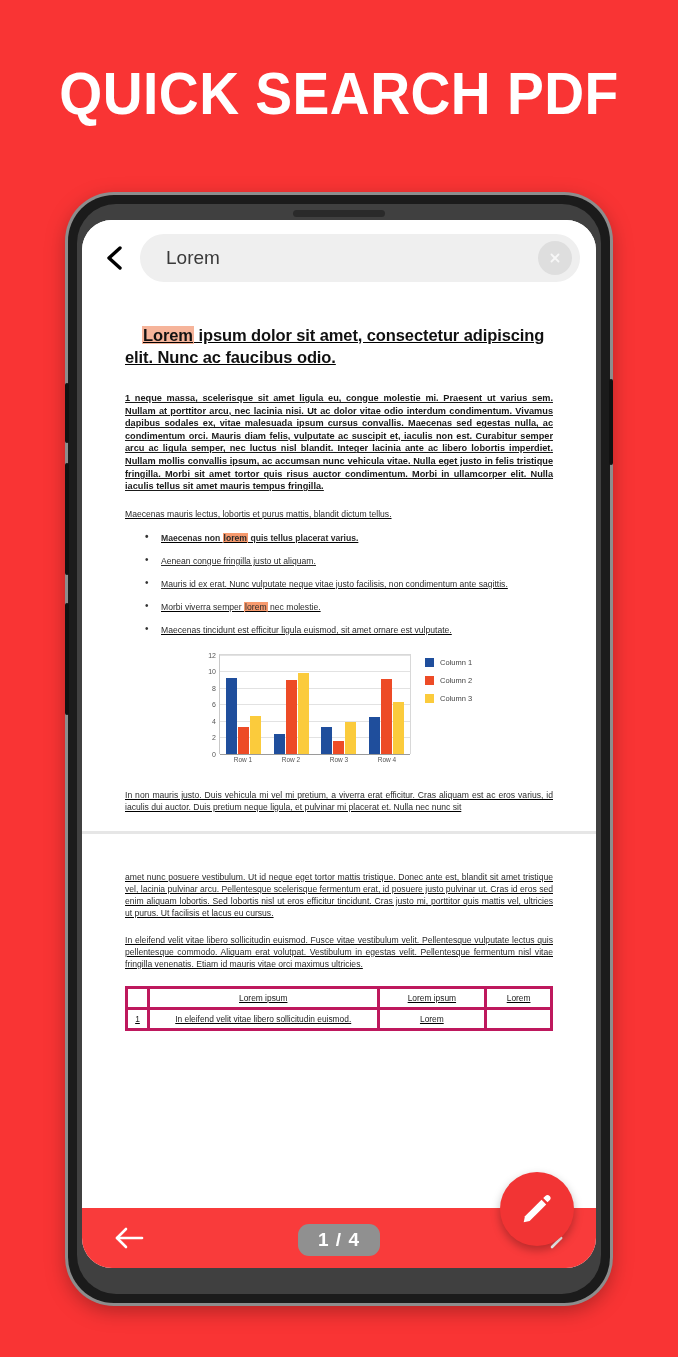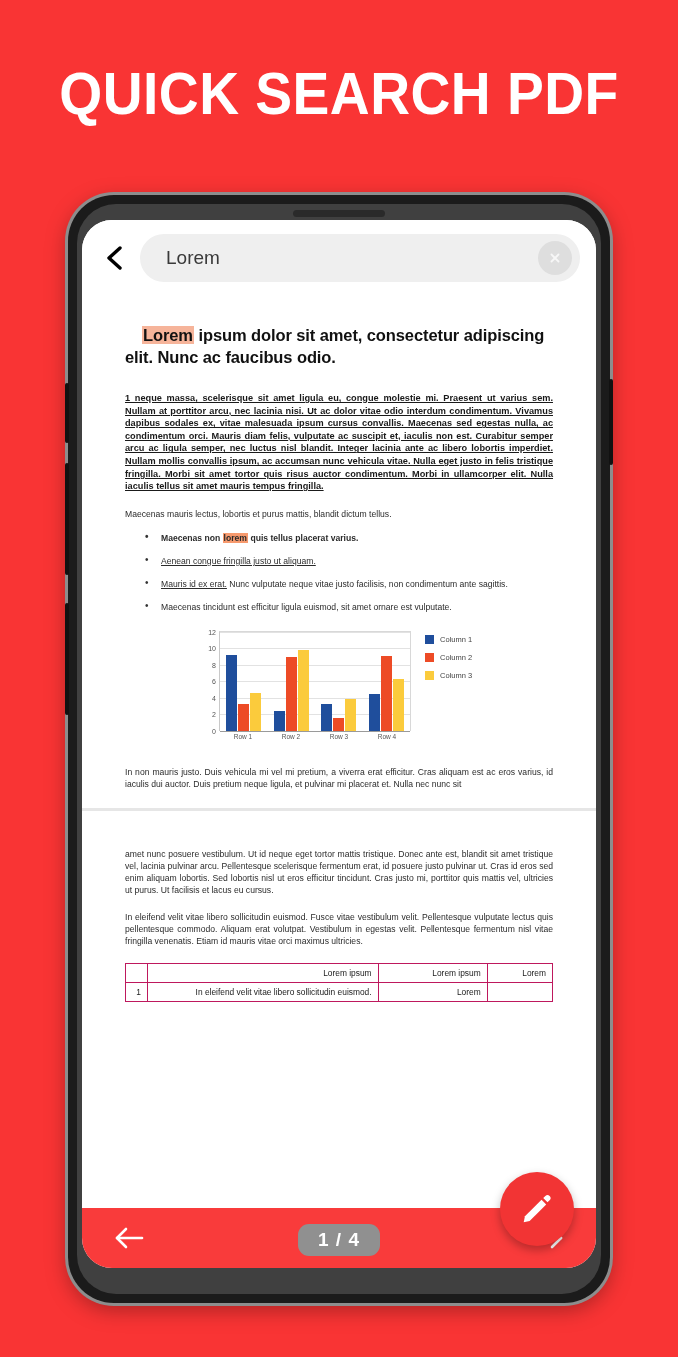--- a/index.html
+++ b/index.html
@@ -101,20 +101,21 @@
     color: #f2f2f2; font-size: 17px; line-height: 1;
     flex: 0 0 auto;
   }
 
   
   .doc {
     position: absolute;
     top: 76px; left: 0; right: 0; bottom: 60px;
     background: #ffffff;
     overflow: hidden;
+    text-decoration: underline;
   }
   .page { padding: 0 43px; background: #fff; }
   .page-gap {
     height: 30px; background: #fff;
     border-top: 3px solid #e6e6e6;
     margin-top: 18px;
   }
 
   h1.doc-h {
     font-size: 16.5px;
@@ -223,23 +224,23 @@
 
   
   table.doc-table {
     width: 100%;
     border-collapse: collapse;
     margin-top: 16px;
     font-size: 8.4px;
     color: #222;
   }
   table.doc-table td, table.doc-table th {
-    border: 1px solid #be185d;
+    border: 3px solid #be185d;
     padding: 4px 6px;
-    text-align: right;
+    text-align: center;
     font-weight: normal;
   }
   td.num-col, th.num-col { width: 22px; }
   td.w-mid, th.w-mid { width: 54%; }
 
   
   .page-indicator {
     position: absolute;
     left: 50%; top: 1004px;
     transform: translateX(-50%);
@@ -316,20 +317,21 @@
           <h1 class="doc-h"><span class="indent"></span><span class="hl-soft">Lorem</span><span> ipsum dolor sit amet, consectetur adipiscing elit. Nunc ac faucibus odio.</span></h1>
 
           <p class="body-bold-u">1 neque massa, scelerisque sit amet ligula eu, congue molestie mi. Praesent ut varius sem. Nullam at porttitor arcu, nec lacinia nisi. Ut ac dolor vitae odio interdum condimentum. Vivamus dapibus sodales ex, vitae malesuada ipsum cursus convallis. Maecenas sed egestas nulla, ac condimentum orci. Mauris diam felis, vulputate ac suscipit et, iaculis non est. Curabitur semper arcu ac ligula semper, nec luctus nisl blandit. Integer lacinia ante ac libero lobortis imperdiet. Nullam mollis convallis ipsum, ac accumsan nunc vehicula vitae. Nulla eget justo in felis tristique fringilla. Morbi sit amet tortor quis risus auctor condimentum. Morbi in ullamcorper elit. Nulla iaculis tellus sit amet mauris tempus fringilla.</p>
 
           <p class="body">Maecenas mauris lectus, lobortis et purus mattis, blandit dictum tellus.</p>
 
           <ul class="doc-list">
             <li class="b-bold"><span>Maecenas non </span><span class="hl-strong">lorem</span><span> quis tellus placerat varius.</span></li>
             <li class="b-underline"><span>Aenean congue fringilla justo ut aliquam.</span></li>
             <li><span class="u-part">Mauris id ex erat.</span><span> Nunc vulputate neque vitae justo facilisis, non condimentum ante sagittis.</span></li>
+            <li><span>Morbi viverra semper </span><span class="hl-strong">lorem</span><span> nec molestie.</span></li>
             <li><span>Maecenas tincidunt est efficitur ligula euismod, sit amet ornare est vulputate.</span></li>
           </ul>
 
           <div class="chart-wrap">
             <div class="chart-plot">
               <div class="grid-line" style="top:0%">
                   <span class="axis-lbl">12</span>
                 </div>
               <div class="grid-line" style="top:16.67%">
                   <span class="axis-lbl">10</span>

